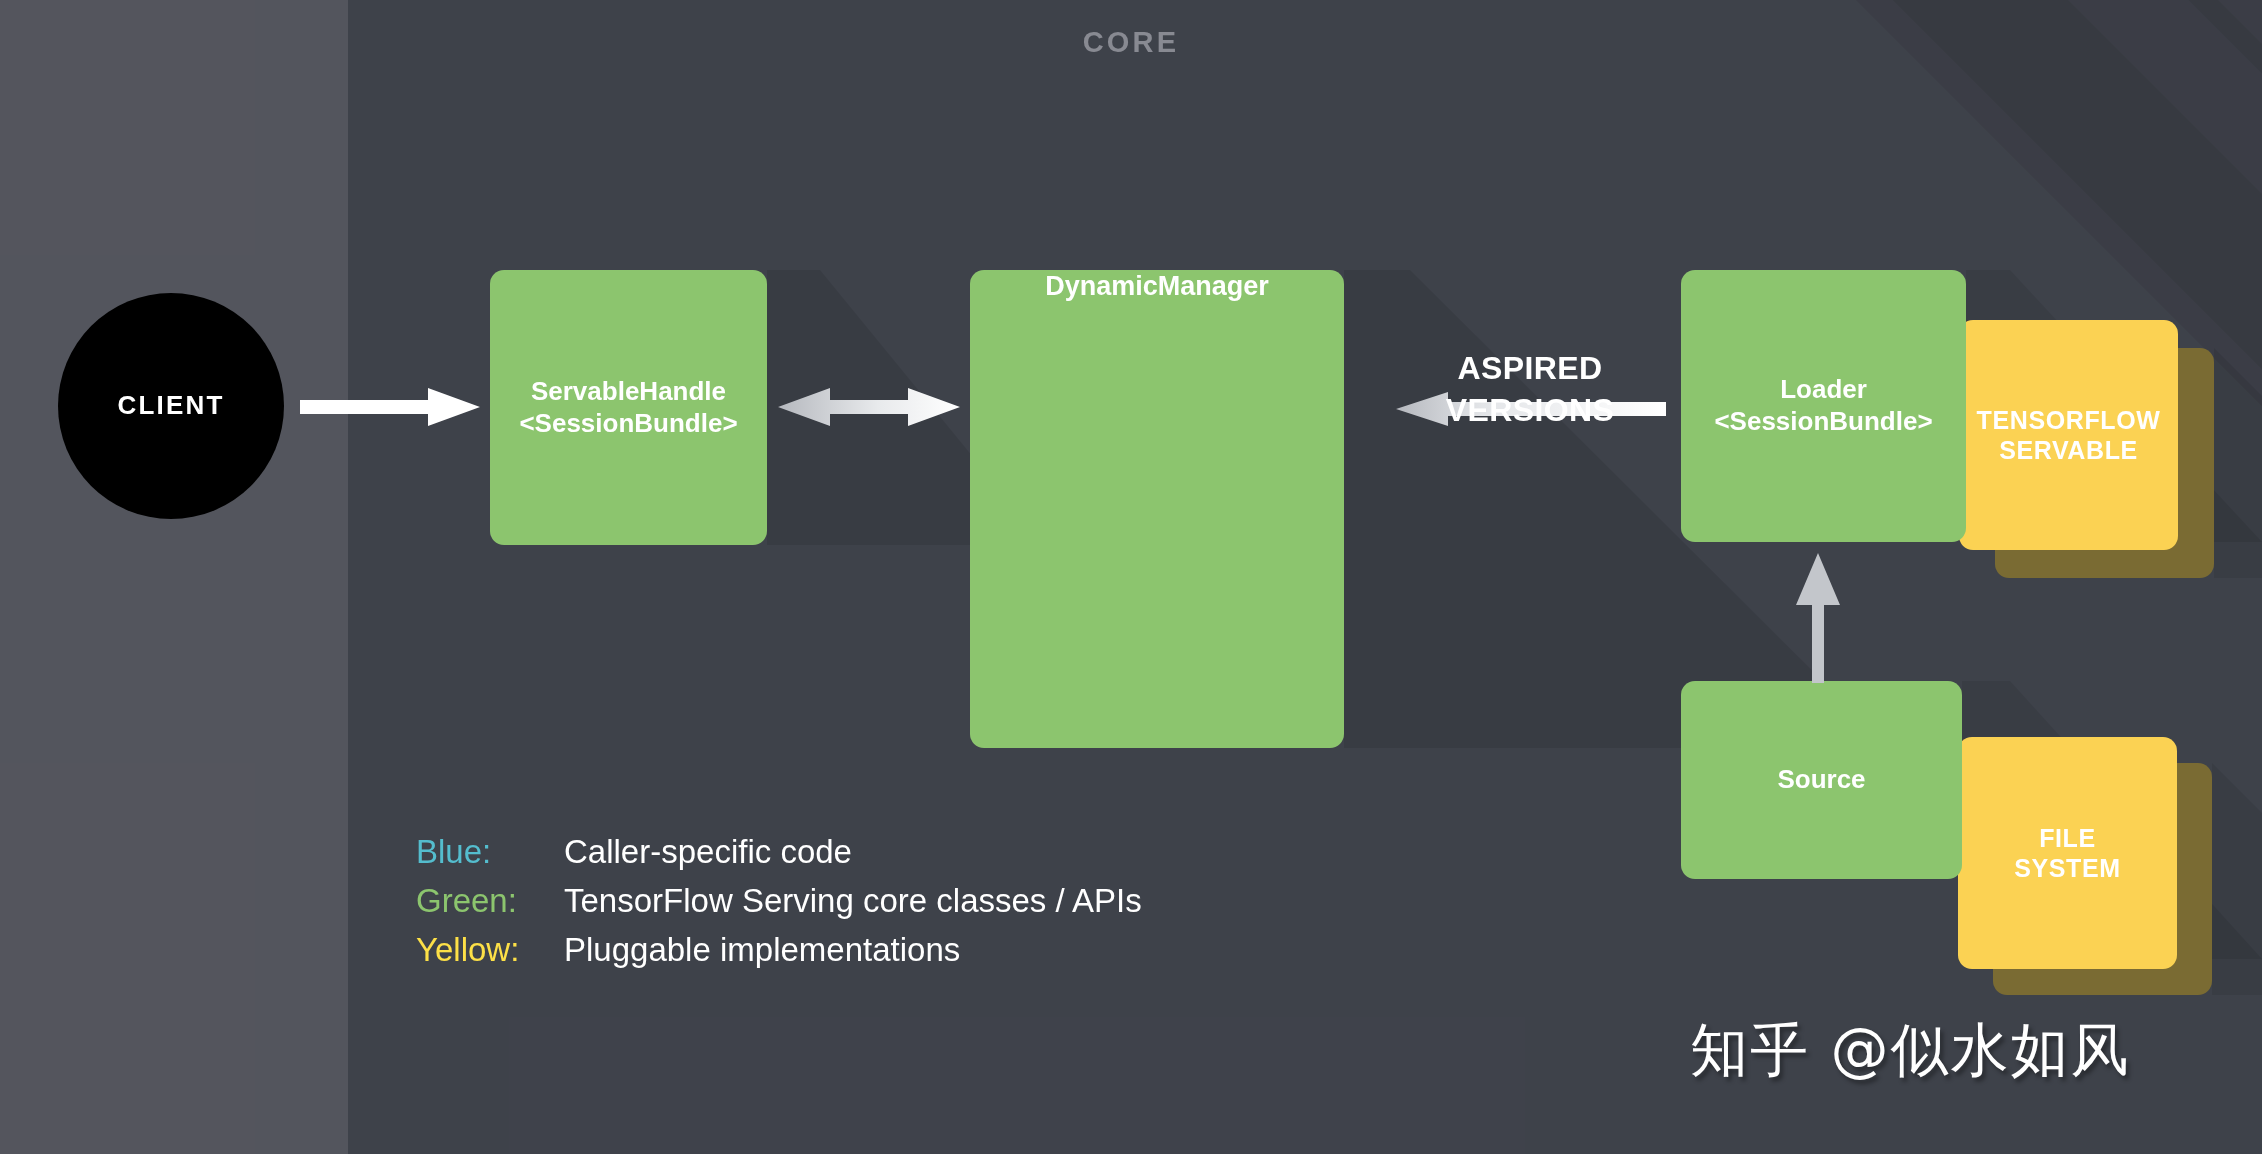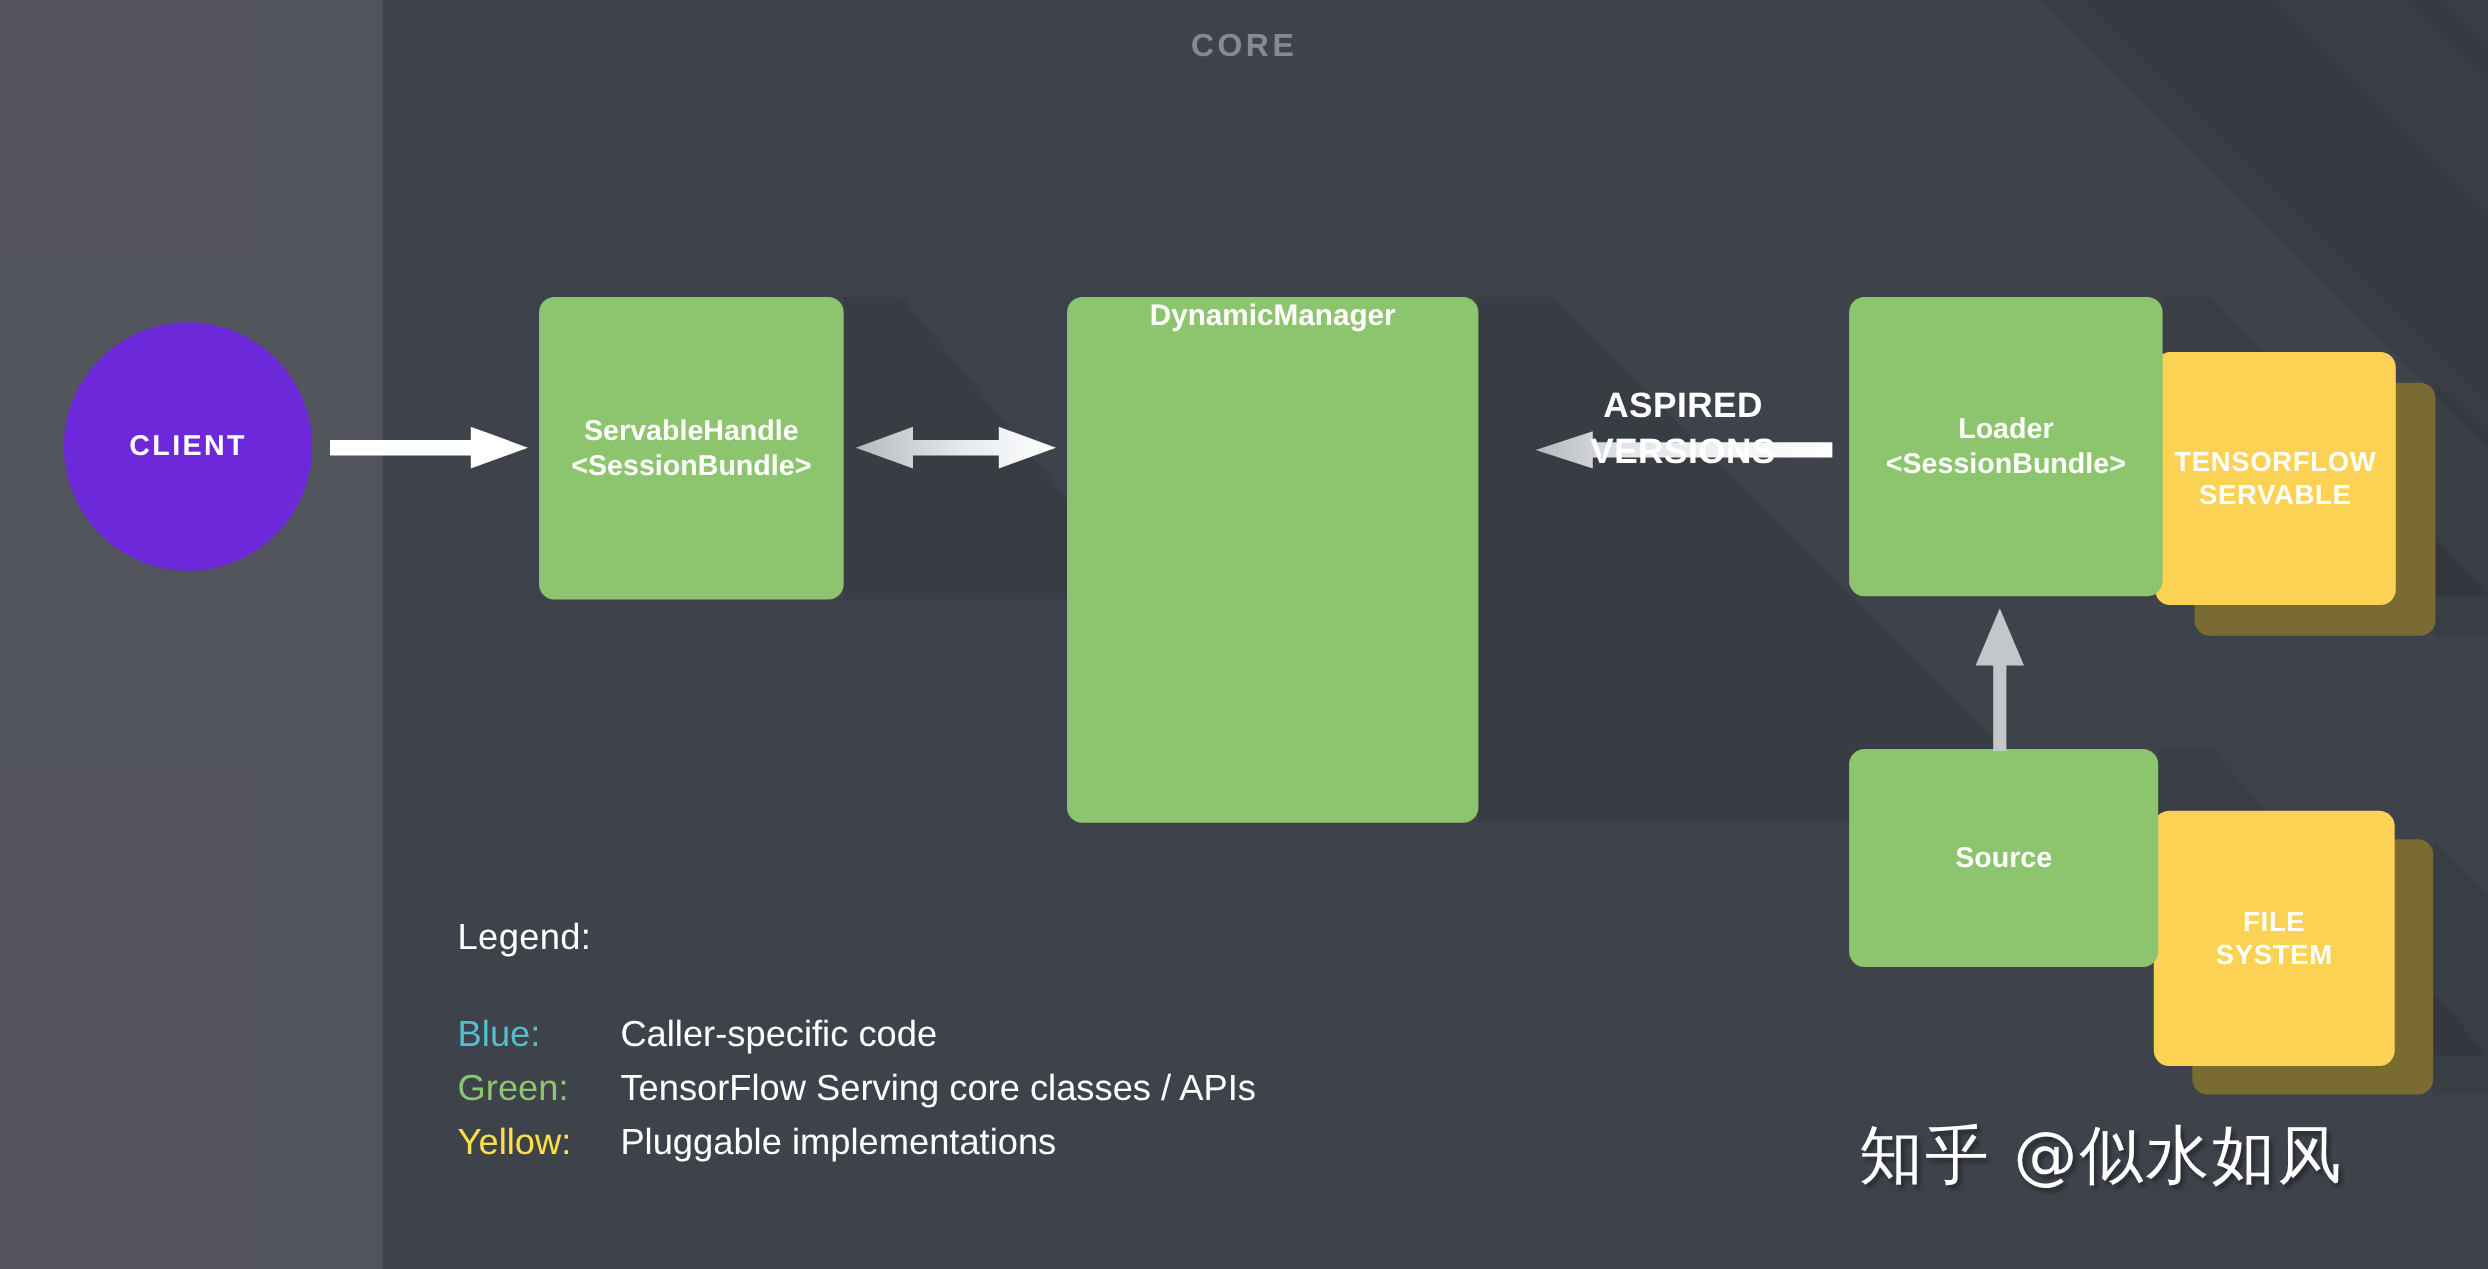--- a/index.html
+++ b/index.html
@@ -67,21 +67,21 @@
   }
   .green {
     background: #8cc56e;
     border-radius: 14px;
   }
   .yellow {
     background: #fbd253;
     border-radius: 14px;
   }
   .blue-circle {
-    background: #6d28d9;
+    background: #000000;
     border-radius: 50%;
   }
   .card-back {
     position: absolute;
     background: #7a6b33;
     border-radius: 14px;
   }
 
   
   .long-shadow {
@@ -259,21 +259,20 @@
   <div id="aspired-label">
     <div>ASPIRED</div>
     <div>VERSIONS</div>
   </div>
 
   <svg class="arrow" style="left:1793px; top:553px; width:50px; height:130px;" viewBox="0 0 50 130">
     <path d="M25,0 L47,52 L31,52 L31,130 L19,130 L19,52 L3,52 Z" fill="#c3c6cb"></path>
   </svg>
 
   <div id="legend">
-    <div id="legend-title">Legend:</div>
 
     <div class="legend-row">
       <span class="legend-key" style="color:#54bdce;">Blue:</span>
       <span class="legend-val">Caller-specific code</span>
     </div>
 
     <div class="legend-row">
       <span class="legend-key" style="color:#8cc56e;">Green:</span>
       <span class="legend-val">TensorFlow Serving core classes / APIs</span>
     </div>

